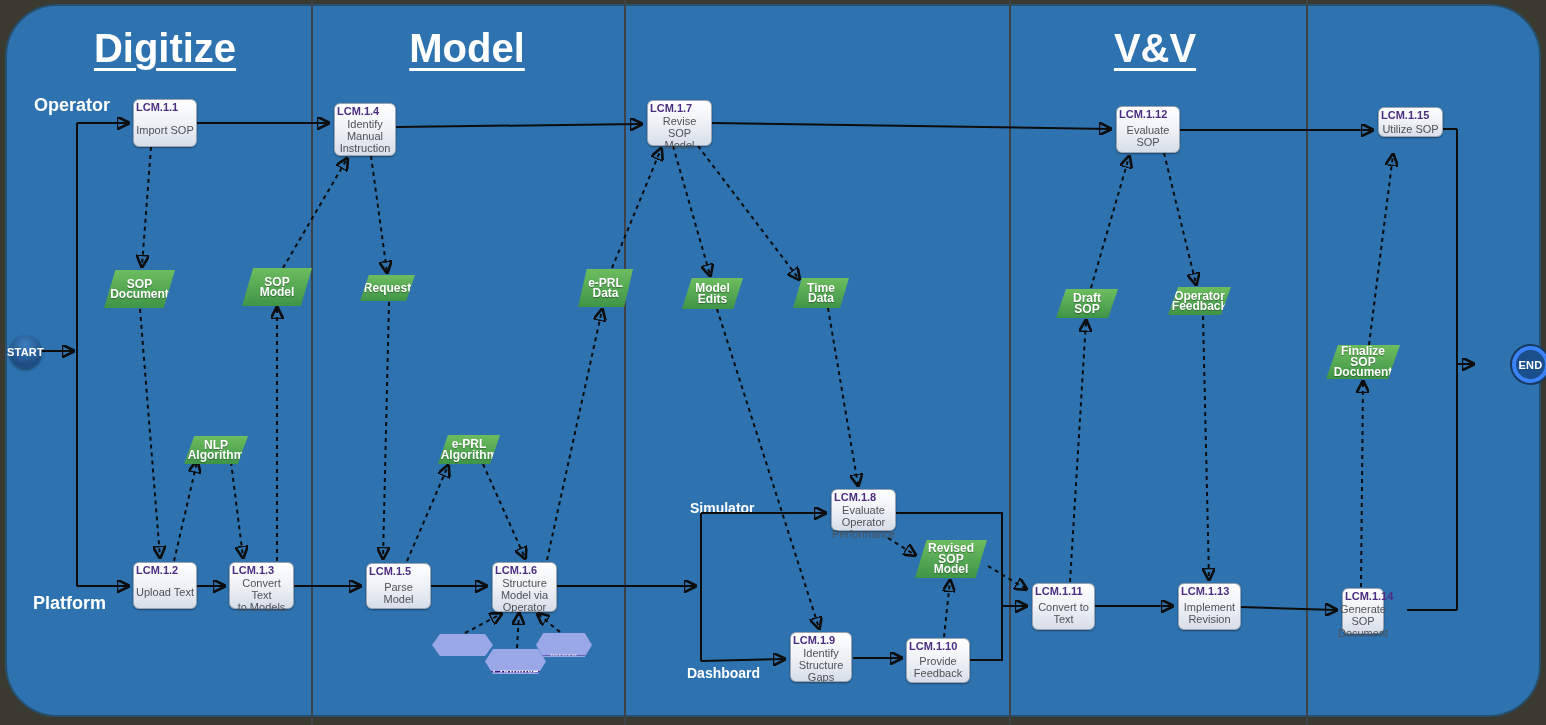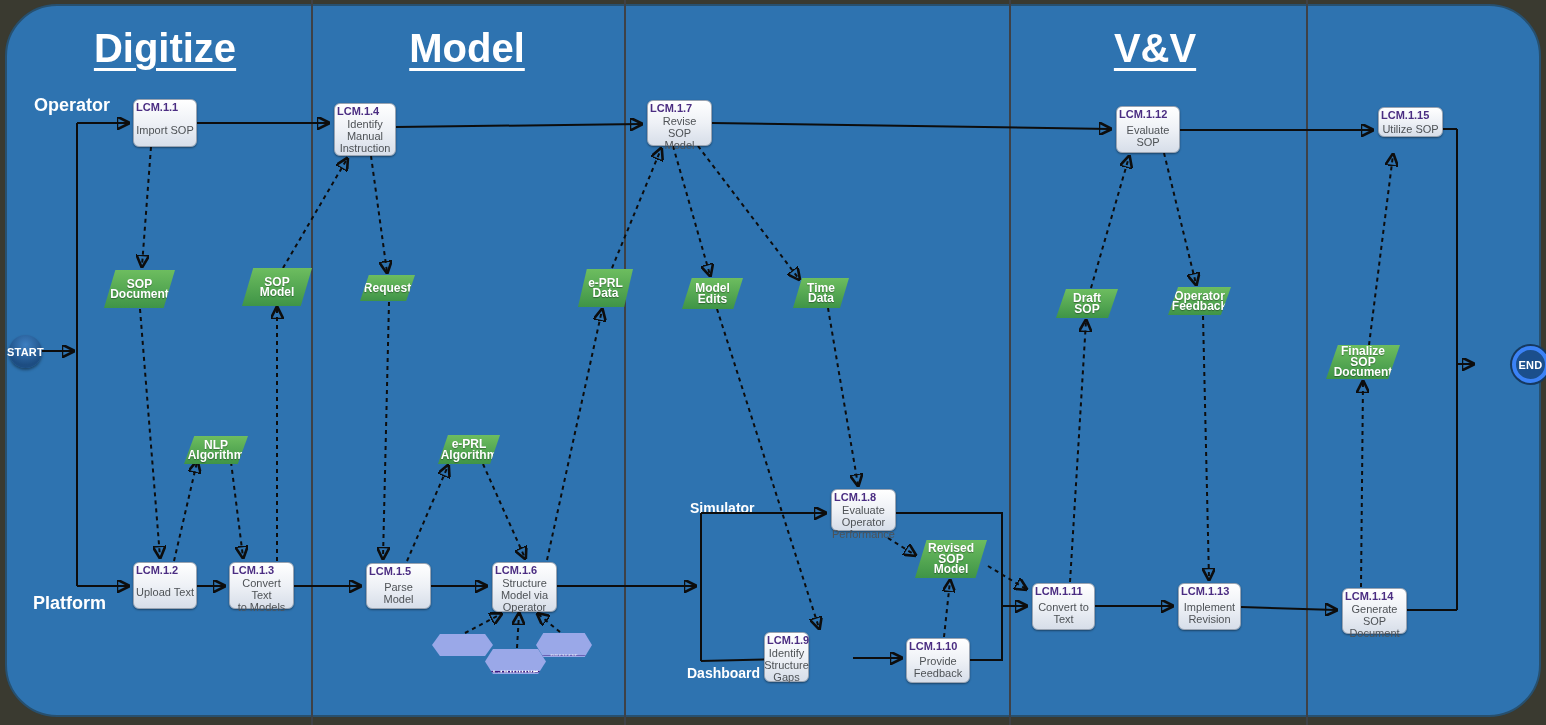--- a/index.html
+++ b/index.html
@@ -165,21 +165,21 @@
     <span class="tid">LCM.1.7</span>
     <span class="tlabel">Revise SOP
 Model</span>
   </div>
   <div class="task" style="left:831px;top:489px;width:65px;height:42px">
     <span class="tid">LCM.1.8</span>
     <span class="tlabel">Evaluate
 Operator
 Performance</span>
   </div>
-  <div class="task" style="left:764px;top:632px;width:45px;height:50px">
+  <div class="task" style="left:790px;top:632px;width:62px;height:50px">
     <span class="tid">LCM.1.9</span>
     <span class="tlabel">Identify
 Structure
 Gaps</span>
   </div>
   <div class="task" style="left:906px;top:638px;width:64px;height:45px">
     <span class="tid">LCM.1.10</span>
     <span class="tlabel">Provide
 Feedback</span>
   </div>
@@ -190,21 +190,21 @@
   </div>
   <div class="task" style="left:1116px;top:106px;width:64px;height:47px">
     <span class="tid">LCM.1.12</span>
     <span class="tlabel">Evaluate SOP</span>
   </div>
   <div class="task" style="left:1178px;top:583px;width:63px;height:47px">
     <span class="tid">LCM.1.13</span>
     <span class="tlabel">Implement
 Revision</span>
   </div>
-  <div class="task" style="left:1342px;top:588px;width:65px;height:46px">
+  <div class="task" style="left:1342px;top:588px;width:42px;height:46px">
     <span class="tid">LCM.1.14</span>
     <span class="tlabel">Generate SOP
 Document</span>
   </div>
   <div class="task" style="left:1378px;top:107px;width:65px;height:30px">
     <span class="tid">LCM.1.15</span>
     <span class="tlabel">Utilize SOP</span>
   </div>
 
   <div class="para" style="left:104px;top:270px;width:71px;height:38px">SOP

